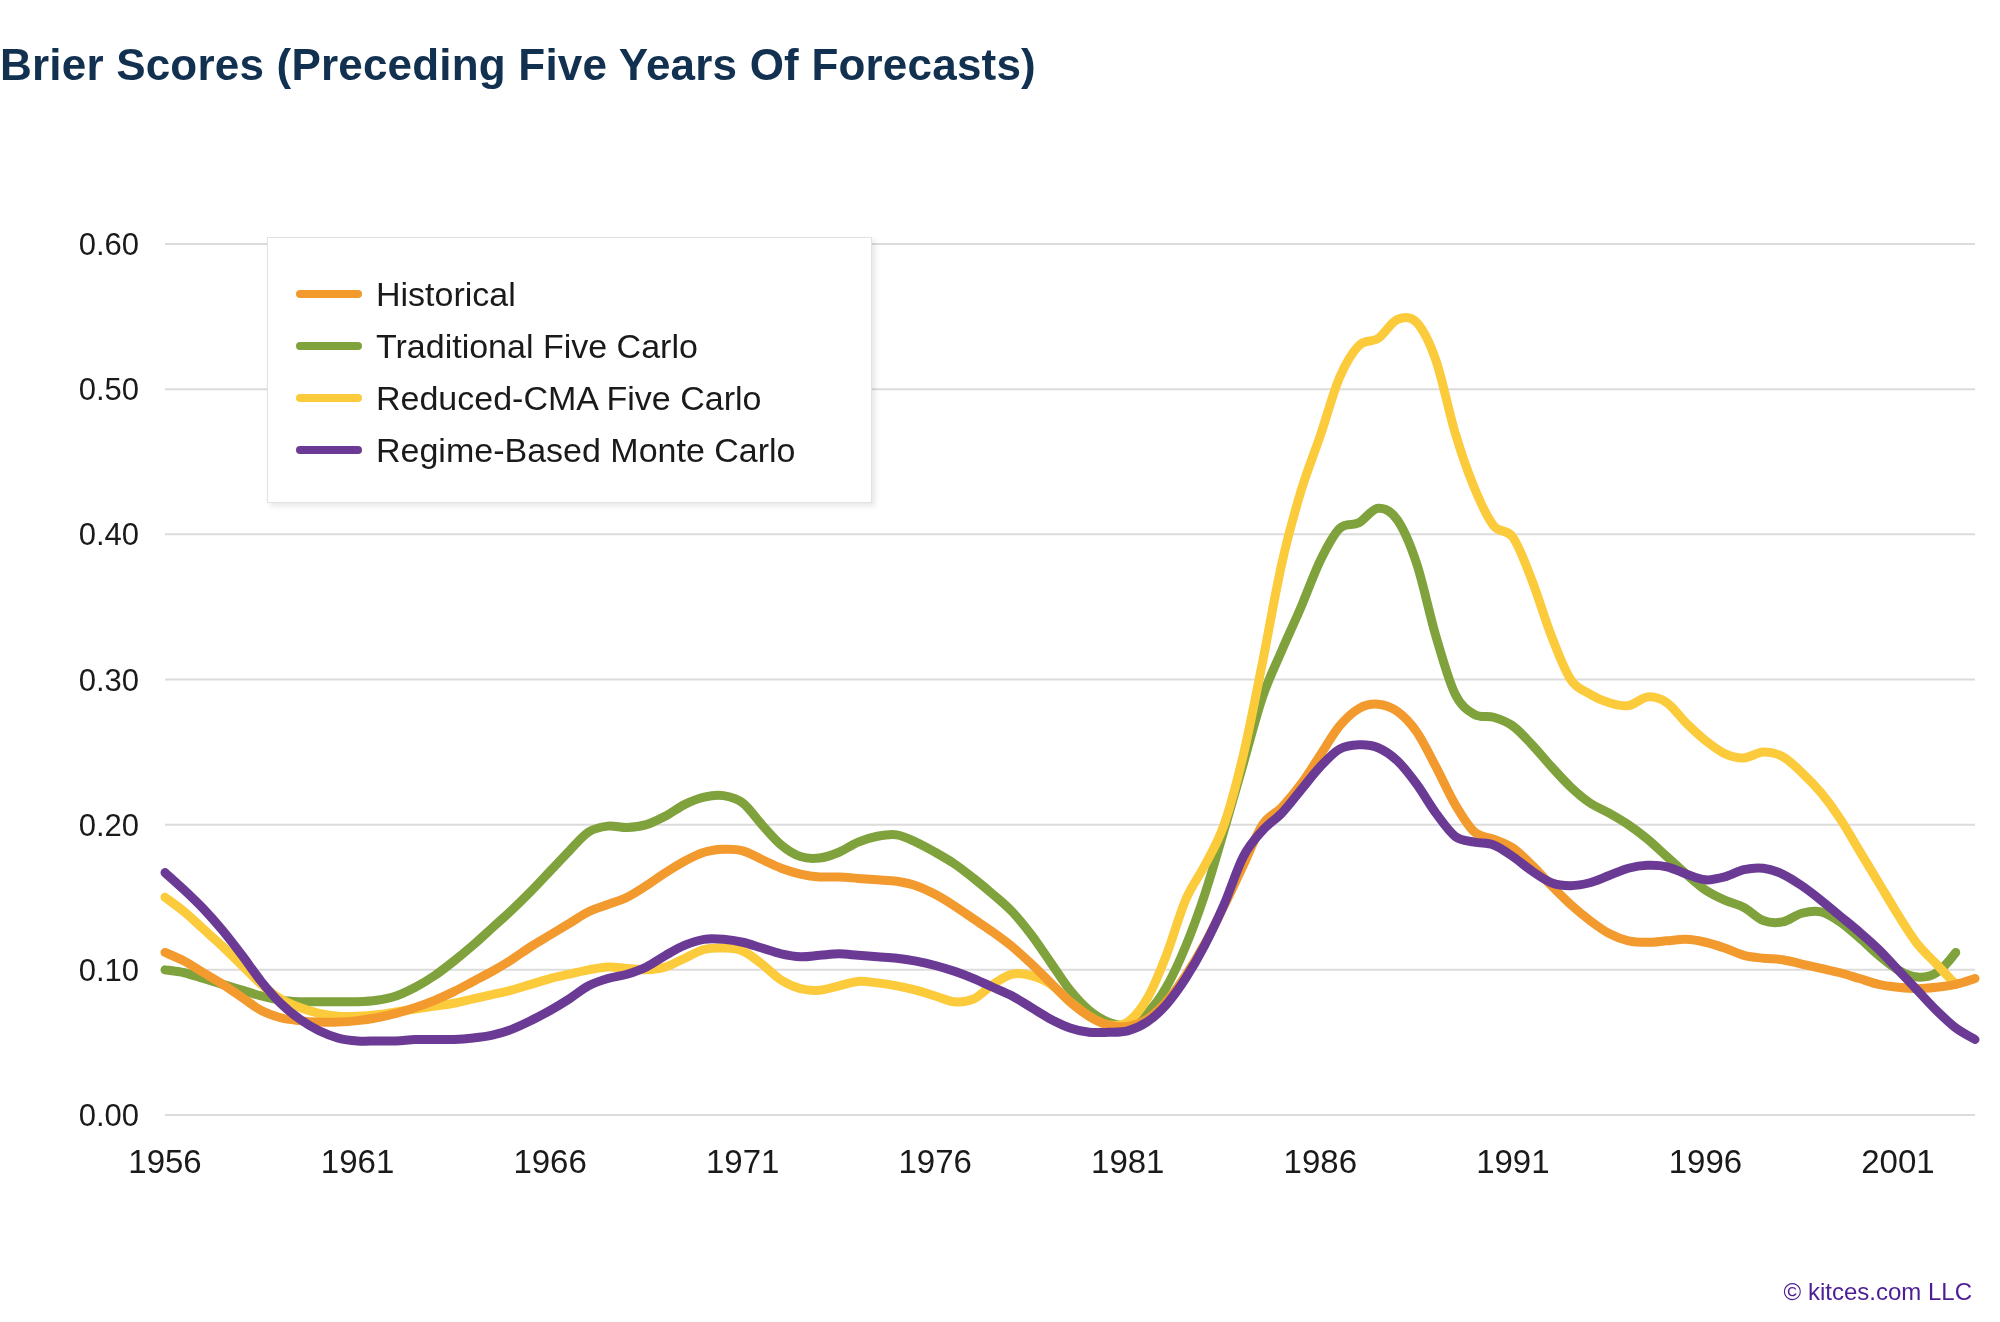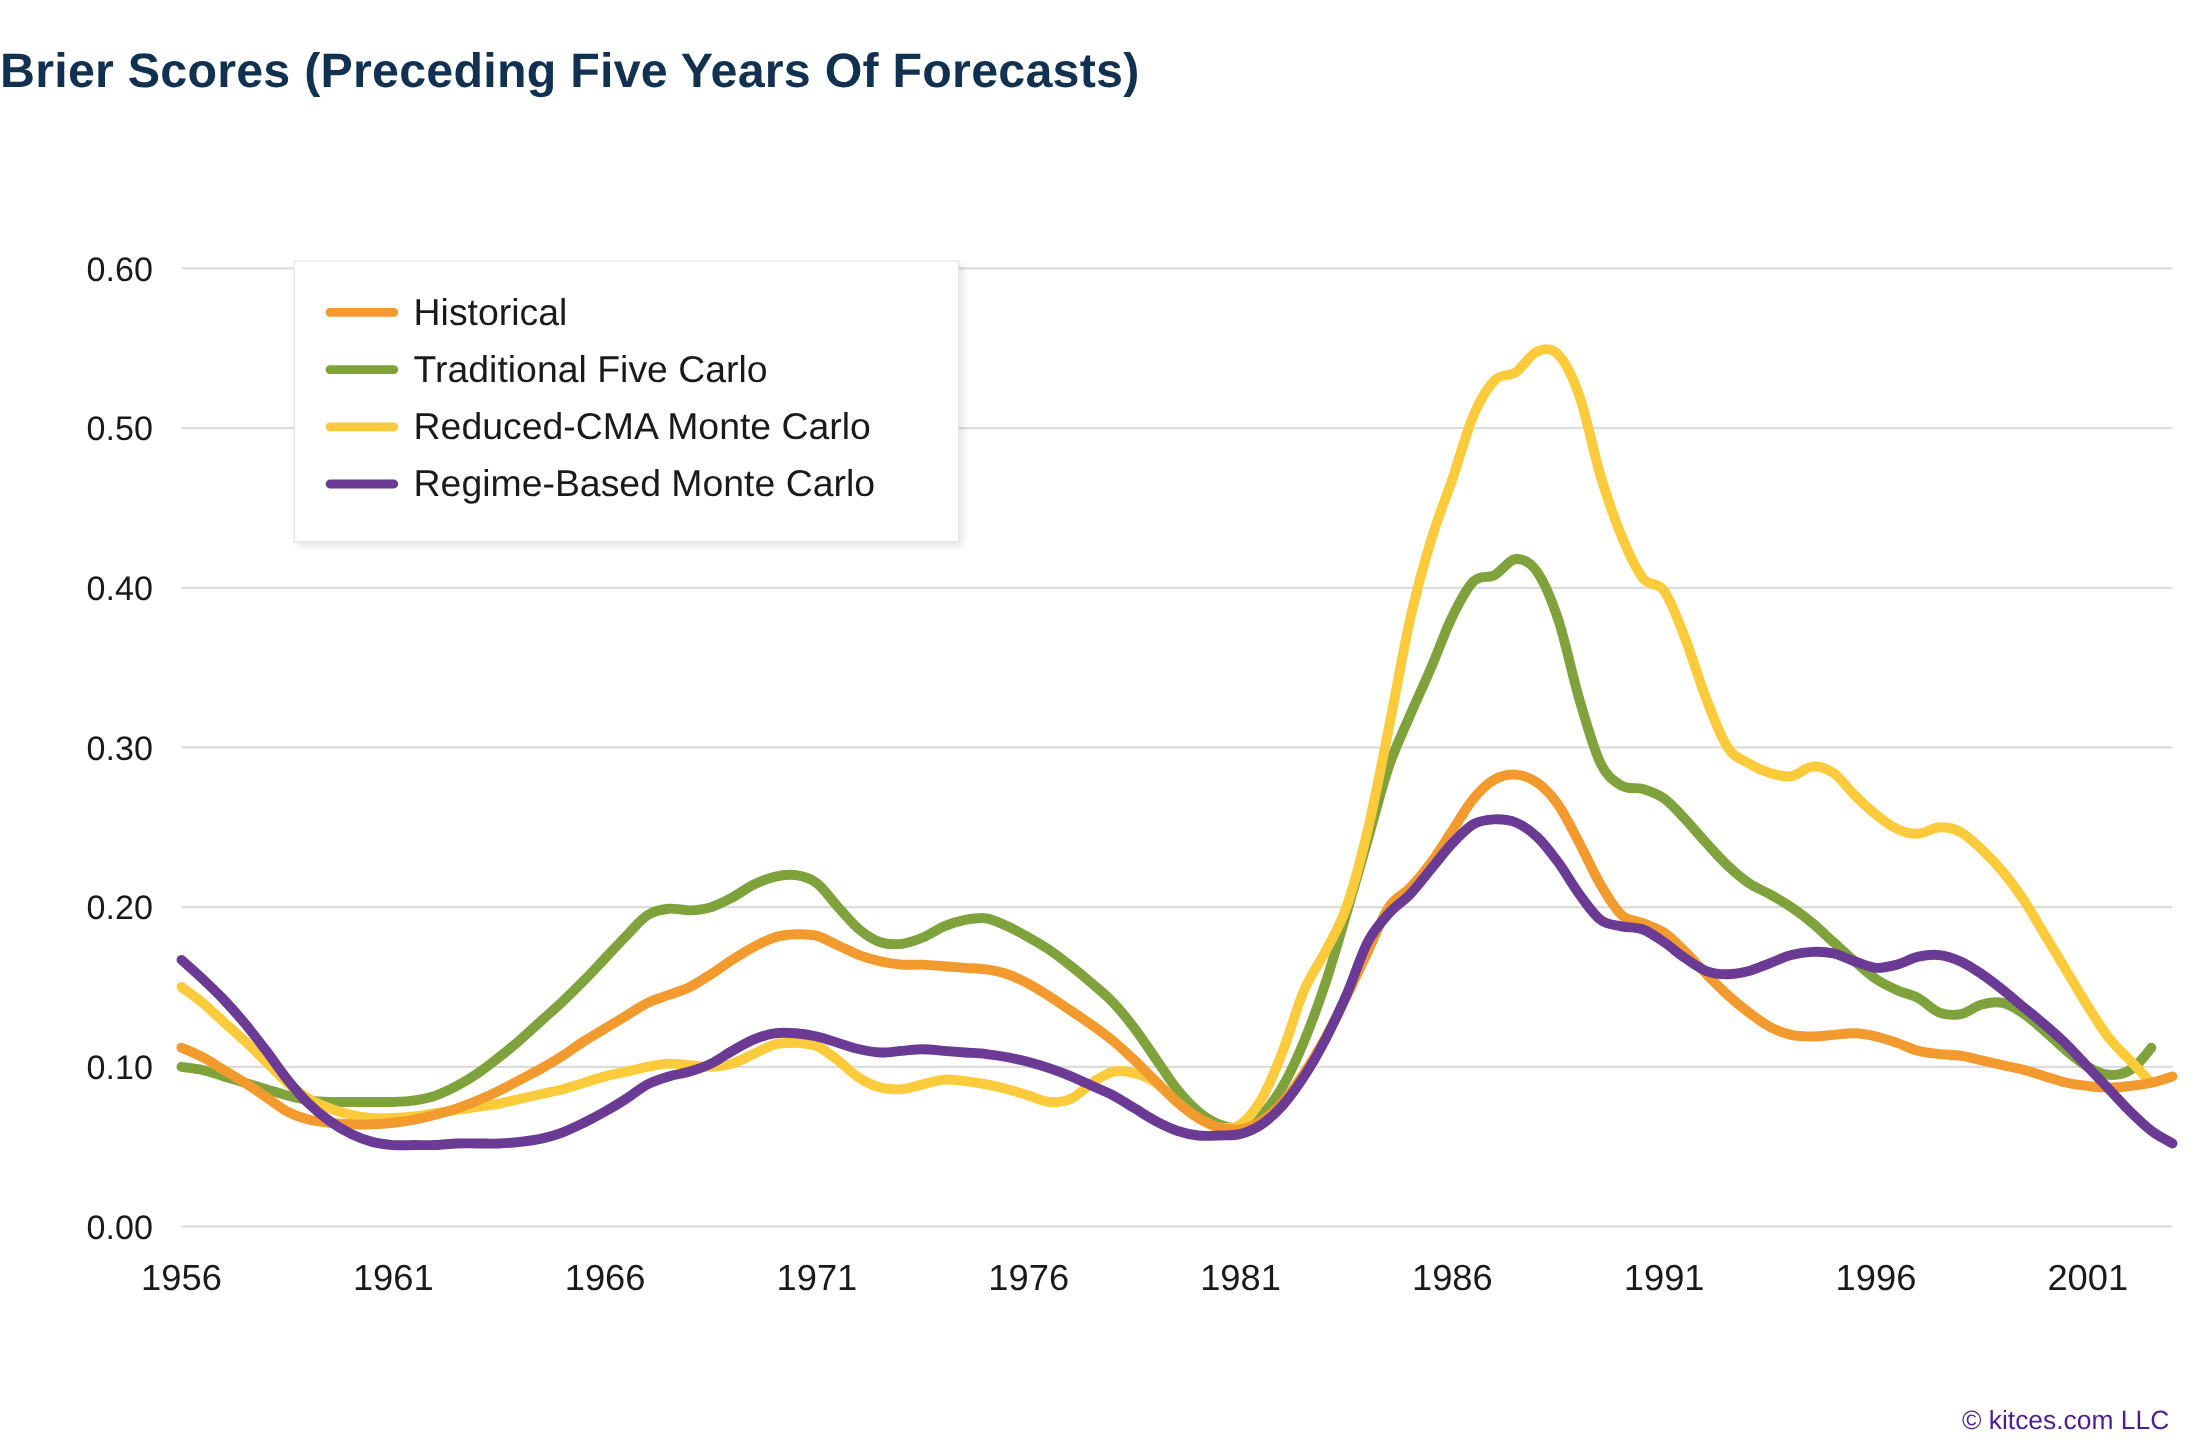--- a/index.html
+++ b/index.html
@@ -52,21 +52,21 @@
     stroke-linejoin: round;
   }
   .legend-box {
     position: absolute;
     left: 267px;
     top: 237px;
     width: 605px;
     background: #ffffff;
     border: 1px solid #e2e2e2;
     box-shadow: 3px 3px 6px rgba(0,0,0,0.10);
-    padding: 20px 28px 26px 28px;
+    padding: 30px 28px 26px 28px;
     box-sizing: border-box;
     text-align: center;
   }
   .legend-row {
     display: flex;
     align-items: center;
     height: 52px;
   }
   .legend-swatch {
     width: 66px;
@@ -130,21 +130,21 @@
       <div class="legend-row">
         <span class="legend-swatch" style="background: rgb(242, 154, 46);"></span>
         <span class="legend-label">Historical</span>
       </div>
       <div class="legend-row">
         <span class="legend-swatch" style="background: rgb(127, 162, 60);"></span>
         <span class="legend-label">Traditional Five Carlo</span>
       </div>
       <div class="legend-row">
         <span class="legend-swatch" style="background: rgb(251, 203, 60);"></span>
-        <span class="legend-label">Reduced-CMA Monte Carlo</span>
+        <span class="legend-label">Reduced-CMA Five Carlo</span>
       </div>
       <div class="legend-row">
         <span class="legend-swatch" style="background: rgb(106, 58, 149);"></span>
         <span class="legend-label">Regime-Based Monte Carlo</span>
       </div>
     </div>
 
   <div class="credit">© kitces.com LLC</div>
 
 </div>

